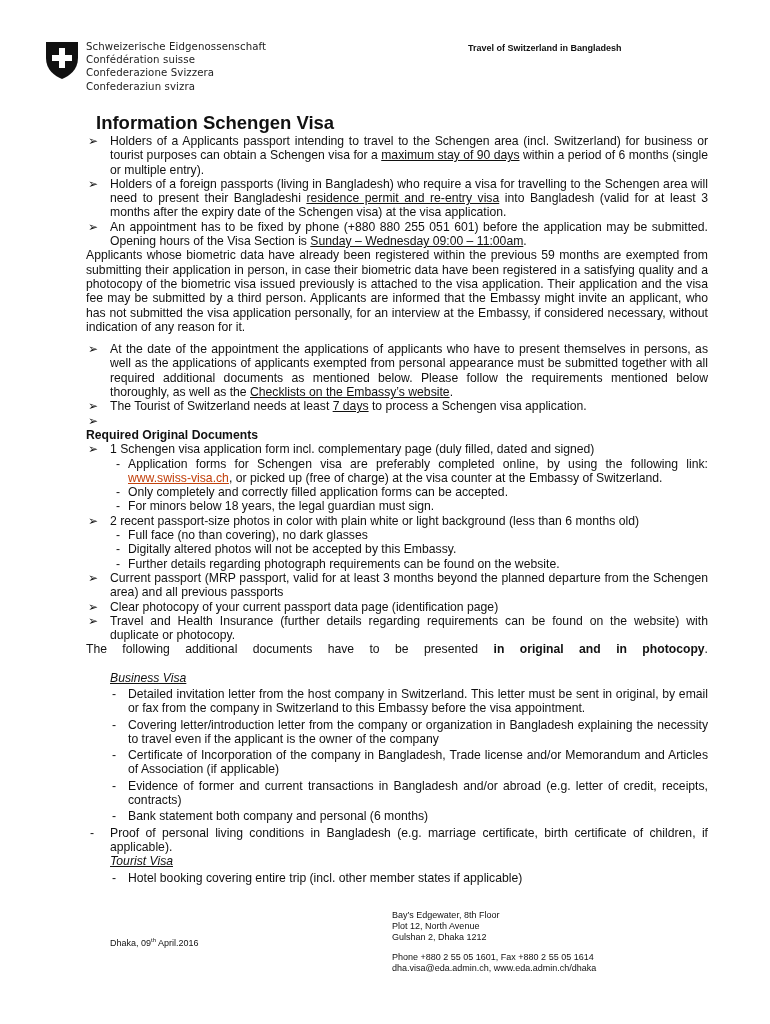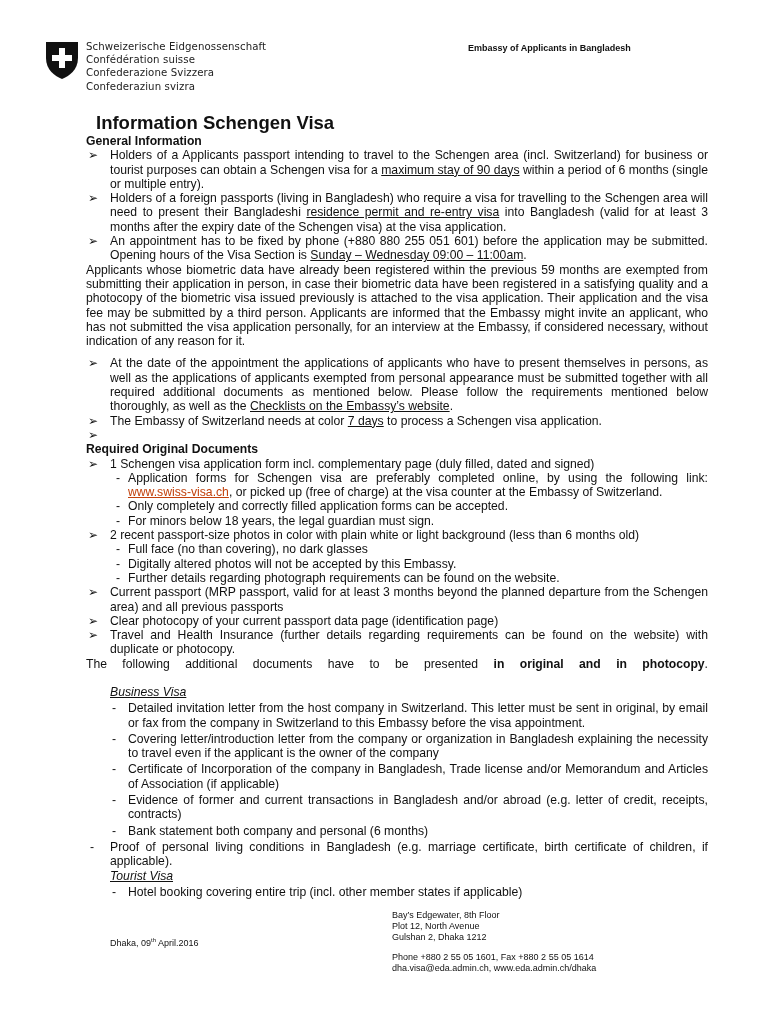--- a/index.html
+++ b/index.html
@@ -36,26 +36,25 @@
   <path d="M1 2 L33 2 L33 18 C33 30 24 36 17 39 C10 36 1 30 1 18 Z" fill="#111"></path>
   <rect x="14" y="8" width="6" height="20" fill="#fff"></rect>
   <rect x="7" y="15" width="20" height="6" fill="#fff"></rect>
 </svg>
 <div class="fed-names">
   <div>Schweizerische Eidgenossenschaft</div>
   <div>Confédération suisse</div>
   <div>Confederazione Svizzera</div>
   <div>Confederaziun svizra</div>
 </div>
-<div class="embassy-header">Embassy of Applicants in Bangladesh</div>
+<div class="embassy-header">Travel of Switzerland in Bangladesh</div>
 
 <h1 class="title">Information Schengen Visa</h1>
 
 <div class="content">
-  <div class="h2">General Information</div>
 
   <div class="bul">
     <span class="arrow">➢</span>
     <span>Holders of a Applicants passport intending to travel to the Schengen area (incl. Switzerland) for business or tourist purposes can obtain a Schengen visa for a </span><span class="u">maximum stay of 90 days</span><span> within a period of 6 months (single or multiple entry).</span>
   </div>
   <div class="bul">
     <span class="arrow">➢</span>
     <span>Holders of a foreign passports (living in Bangladesh) who require a visa for travelling to the Schengen area will need to present their Bangladeshi </span><span class="u">residence permit and re-entry visa</span><span> into Bangladesh (valid for at least 3 months after the expiry date of the Schengen visa) at the visa application.</span>
   </div>
   <div class="bul">
@@ -64,21 +63,21 @@
   </div>
   <div class="para">Applicants whose biometric data have already been registered within the previous 59 months are exempted from submitting their application in person, in case their biometric data have been registered in a satisfying quality and a photocopy of the biometric visa issued previously is attached to the visa application. Their application and the visa fee may be submitted by a third person. Applicants are informed that the Embassy might invite an applicant, who has not submitted the visa application personally, for an interview at the Embassy, if considered necessary, without indication of any reason for it.</div>
 
   <div style="height:8px"></div>
   <div class="bul">
     <span class="arrow">➢</span>
     <span>At the date of the appointment the applications of applicants who have to present themselves in persons, as well as the applications of applicants exempted from personal appearance must be submitted together with all required additional documents as mentioned below. Please follow the requirements mentioned below thoroughly, as well as the </span><span class="u">Checklists on the Embassy’s website</span><span>.</span>
   </div>
   <div class="bul">
     <span class="arrow">➢</span>
-    <span>The Embassy of Switzerland needs at color </span><span class="u">7 days</span><span> to process a Schengen visa application.</span>
+    <span>The Tourist of Switzerland needs at least </span><span class="u">7 days</span><span> to process a Schengen visa application.</span>
   </div>
   <div class="bul">
     <span class="arrow">➢</span>&nbsp;
   </div>
 
   <div class="h2">Required Original Documents</div>
 
   <div class="bul">
     <span class="arrow">➢</span>
     <span>1 Schengen visa application form incl. complementary page (duly filled, dated and signed)</span>

